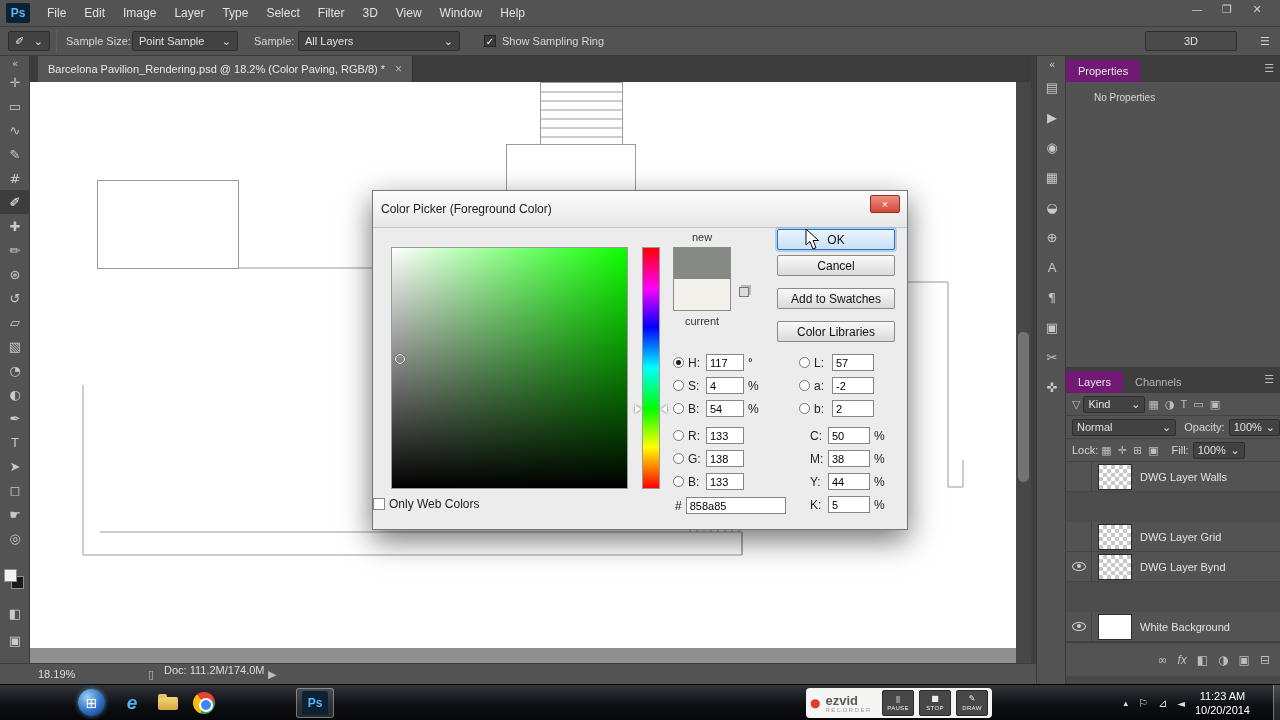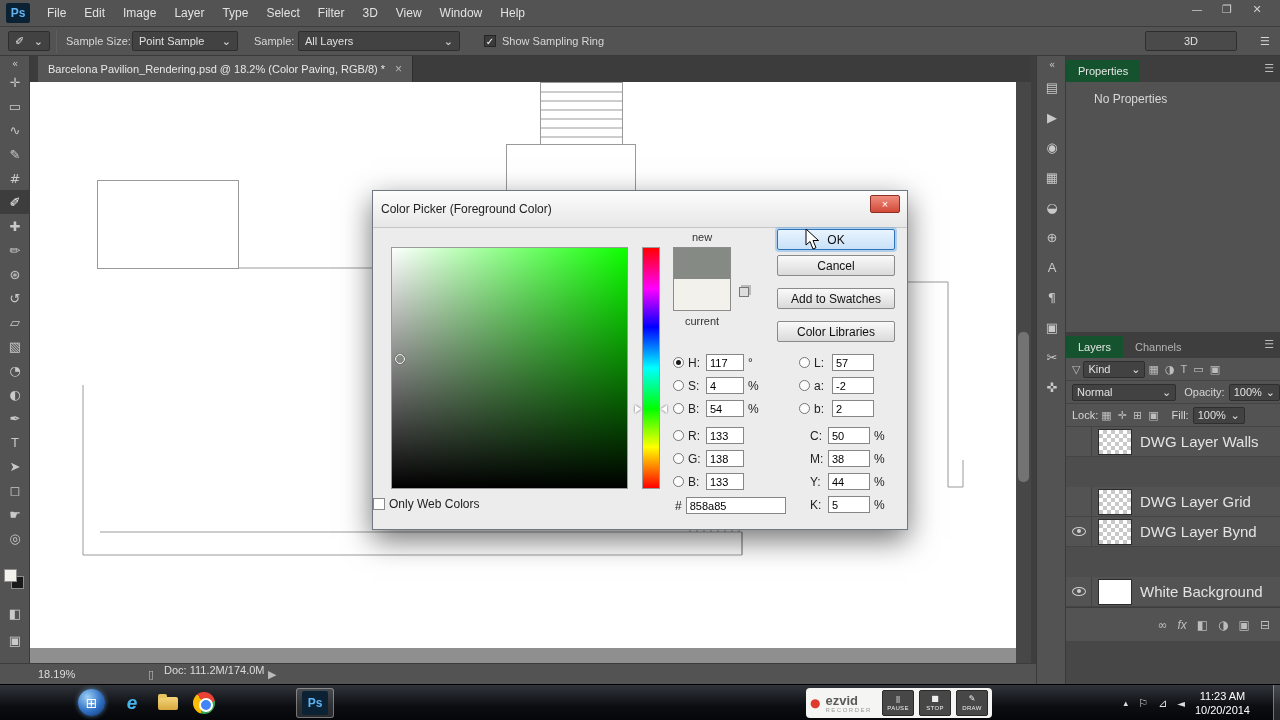--- a/index.html
+++ b/index.html
@@ -37,37 +37,37 @@
   .pasteboard{position:absolute;left:0;bottom:0;width:986px;height:15px;background:#8f8f8f}
   .vscroll{left:1016px;top:82px;width:15px;height:581px;background:#474747}
   .vthumb{position:absolute;left:2px;top:250px;width:11px;height:150px;background:#737373;border-radius:5px}
   .railsliver{left:1031px;top:56px;width:5px;height:628px;background:#3e3e3e}
 
   
   .rail{left:1036px;top:56px;width:30px;height:628px;background:#535353;border-left:1px solid #3a3a3a;border-right:1px solid #3a3a3a}
   .rail .tool{height:30px}
   .panels{left:1066px;top:56px;width:214px;height:628px;background:#474747}
   .ptabrow{position:relative;height:26px;background:#3e3e3e;display:flex;align-items:flex-end}
-  .ptab{height:22px;padding:0 12px;background:#14532d;color:#e6e6e6;font-size:11px;display:flex;align-items:center}
+  .ptab{height:22px;padding:0 12px;background:#701a75;color:#e6e6e6;font-size:11px;display:flex;align-items:center}
   .ptab.dim{background:transparent;color:#b3b3b3}
   .pmenu{position:absolute;right:6px;top:6px;color:#bdbdbd;font-size:11px}
-  .propbody{height:250px;background:#525252;color:#d8d8d8;font-size:12px;padding:10px 0 0 28px}
+  .propbody{height:285px;background:#525252;color:#d8d8d8;font-size:10px;padding:10px 0 0 28px}
   .lrow{position:relative;height:23px;background:#535353;border-bottom:1px solid #444;display:flex;align-items:center;color:#d6d6d6;font-size:11px}
   .mini-dd{height:17px;background:#424242;border:1px solid #2e2e2e;border-radius:2px;display:flex;align-items:center;padding:0 4px;gap:4px;font-size:11px;color:#e0e0e0;justify-content:space-between}
   .micon{color:#bdbdbd;font-size:11px;margin:0 3px}
   .layerlist{position:relative;height:180px;background:#4d4d4d}
   .layer{position:absolute;left:0;width:214px;height:30px;background:#535353;border-bottom:1px solid #454545;display:flex;align-items:center}
   .layer.sel{background:#6b6b6b}
   .eyewell{width:26px;height:30px;border-right:1px solid #434343;display:flex;align-items:center;justify-content:center}
   .eye{width:14px;height:9px;border:1px solid #cfcfcf;border-radius:50%;position:relative}
   .eye::after{content:"";position:absolute;left:4px;top:1px;width:4px;height:4px;border-radius:50%;background:#cfcfcf}
   .thumb{width:34px;height:26px;margin:0 8px 0 6px;border:1px solid #2c2c2c;
     background-image:conic-gradient(#c9c9c9 25%,#fff 0 50%,#c9c9c9 0 75%,#fff 0);background-size:8px 8px}
   .thumb.white{background:#fff}
-  .lname{color:#e3e3e3;font-size:15px}
+  .lname{color:#e3e3e3;font-size:11px}
   .lbottom{height:34px;background:#535353;border-top:1px solid #3d3d3d;display:flex;align-items:center;justify-content:flex-end;gap:10px;padding:0 10px}
   .lbottom span{color:#bdbdbd;font-size:12px}
 
   
   .statusbar{left:0;top:663px;width:1036px;height:21px;background:#535353;border-top:1px solid #3c3c3c;color:#dcdcdc;font-size:11px}
   .taskbar{left:0;top:684px;width:1280px;height:36px;background:linear-gradient(#30343a,#0c0e12 60%,#05070a);border-top:1px solid #000;color:#fff}
   .orb{position:absolute;left:78px;top:4px;width:27px;height:27px;border-radius:50%;
     background:radial-gradient(circle at 35% 30%,#9cd0f5,#2f6fc4 55%,#11356b);display:flex;align-items:center;justify-content:center;color:#fff;font-size:14px;box-shadow:0 0 5px rgba(120,190,255,.6)}
   .tbicon{position:absolute;top:6px;width:32px;height:24px;display:flex;align-items:center;justify-content:center}
   .tbbtn{position:absolute;top:3px;width:38px;height:30px;background:rgba(255,255,255,.14);border:1px solid rgba(255,255,255,.35);border-radius:3px;display:flex;align-items:center;justify-content:center}

